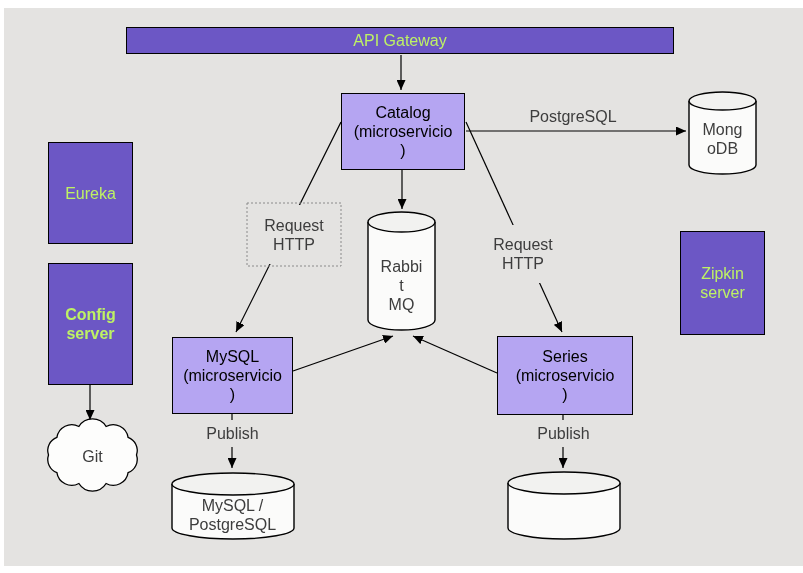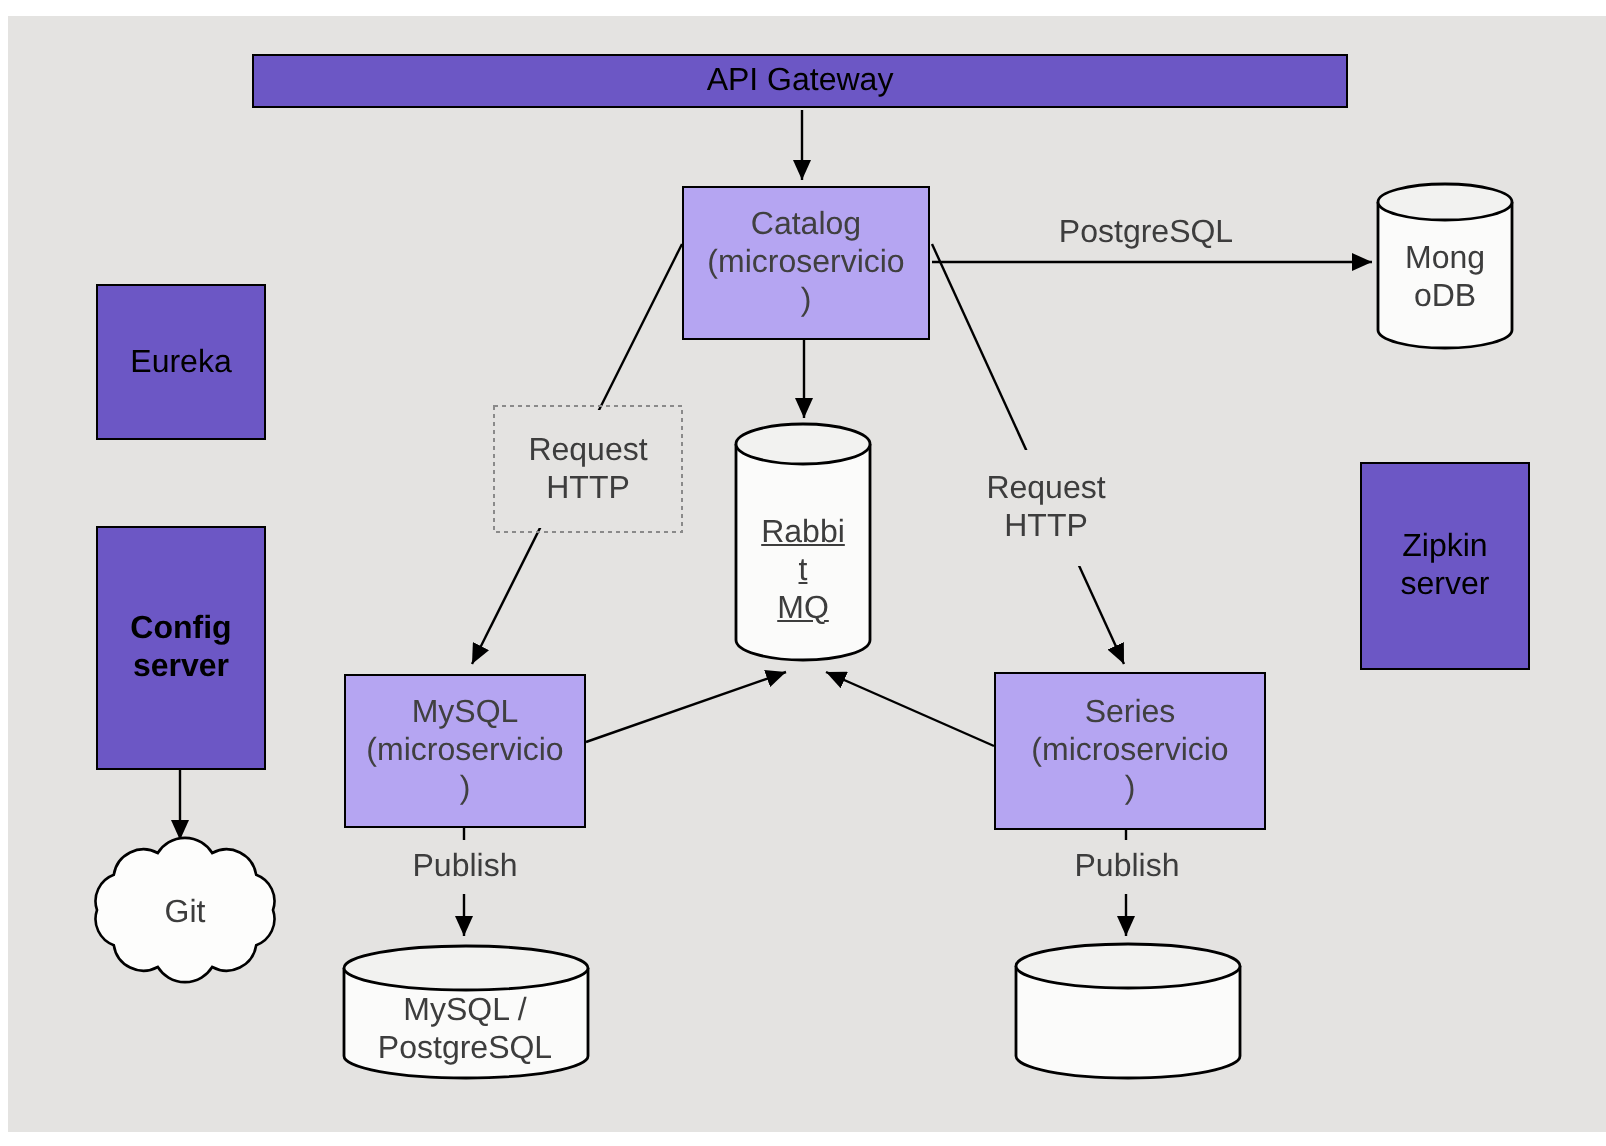--- a/index.html
+++ b/index.html
@@ -10,22 +10,22 @@
   #canvas-bg{
     position:absolute;left:4px;top:8px;width:799px;height:558px;
     background:#e4e3e1;
   }
   #connector-layer{position:absolute;left:0;top:0;width:803px;height:573px;z-index:1;}
   .node{
     position:absolute;z-index:2;display:flex;align-items:center;justify-content:center;
     text-align:center;font-size:16px;line-height:19px;white-space:pre-line;
     box-sizing:border-box;border:1.5px solid #000000;
   }
-  .node-dark{background:#6c57c5;color:#000000;}
-  .node-light{background:#b5a5f2;color:#404040;}
+  .node-dark{background:#6c57c5;color:#bef264;}
+  .node-light{background:#b5a5f2;color:#000000;}
   .diagram-label{
     position:absolute;z-index:3;display:flex;align-items:center;justify-content:center;
     text-align:center;font-size:16px;line-height:19px;white-space:pre-line;
     color:#3d3d3d;box-sizing:border-box;
   }
   .masked{background:#e4e3e1;}
 </style>
 </head>
 <body>
 
@@ -86,21 +86,21 @@
              A15,15 0 0 1 106.1,483.5
              A16,16 0 0 1 78.9,483.5
              A15,15 0 0 1 56.9,472.6
              A14,14 0 0 1 48.5,455 Z" fill="#fdfdfc" stroke="#000" stroke-width="1.3"></path>
   </svg>
 
   <div class="node node-dark" style="left:126px;top:27px;width:548px;height:27px;">
     <span>API Gateway</span>
   </div>
 
-  <div class="node node-dark" style="left:48px;top:142px;width:85px;height:78px;">
+  <div class="node node-dark" style="left:48px;top:142px;width:85px;height:102px;">
     <span>Eureka</span>
   </div>
 
   <div class="node node-dark" style="left:48px;top:263px;width:85px;height:122px;font-weight:bold;">
     <span>Config
 server</span>
   </div>
 
   <div class="node node-dark" style="left:680px;top:231px;width:85px;height:104px;">
     <span>Zipkin
@@ -118,21 +118,21 @@
 (microservicio
 )</span>
   </div>
 
   <div class="node node-light" style="left:497px;top:336px;width:136px;height:79px;">
     <span>Series
 (microservicio
 )</span>
   </div>
 
-  <div class="diagram-label" style="left:368px;top:240px;width:67px;height:90px;text-decoration:underline;">Rabbi
+  <div class="diagram-label" style="left:368px;top:240px;width:67px;height:90px;">Rabbi
 t
 MQ</div>
 
   <div class="diagram-label" style="left:158px;top:493px;width:149px;height:44px;">MySQL /
 PostgreSQL</div>
 
   <div class="diagram-label" style="left:689px;top:108px;width:67px;height:62px;">Mong
 oDB</div>
 
 

